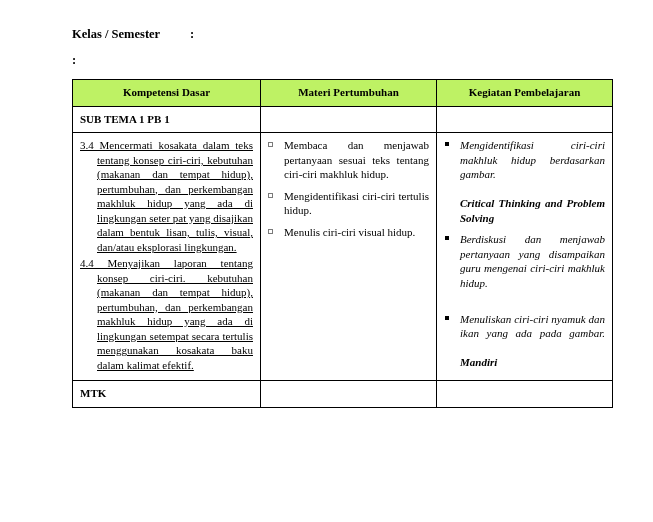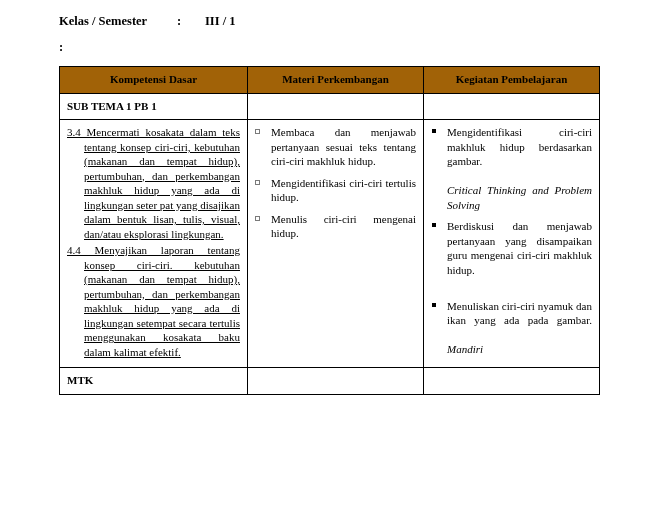--- a/index.html
+++ b/index.html
@@ -11,21 +11,21 @@
     width: 653px;
     height: 522px;
     font-family: "Liberation Serif", serif;
     color: #000000;
     overflow: hidden;
   }
   .page {
     position: relative;
     width: 653px;
     height: 522px;
-    padding: 4px;
+    padding: 17px;
     box-sizing: border-box;
   }
   .header-block {
     padding: 10px 0 0 55px;
   }
   .hdr-row {
     display: flex;
     align-items: baseline;
     font-weight: bold;
     font-size: 12.5px;
@@ -53,21 +53,21 @@
     border: 1px solid #000000;
     vertical-align: top;
     padding: 5px 7px 6px 7px;
     font-size: 11px;
     line-height: 1.32;
   }
   col.c1 { width: 188px; }
   col.c2 { width: 176px; }
   col.c3 { width: 176px; }
   thead th {
-    background: #a16207;
+    background: #bef264;
     font-weight: bold;
     font-size: 11.5px;
     padding-top: 14px;
     padding-bottom: 14px;
     vertical-align: middle;
   }
   td.section-title {
     font-weight: bold;
     font-size: 11.5px;
     padding-top: 6px;
@@ -109,78 +109,78 @@
   }
   ul.bullets.square li::before {
     content: "";
     position: absolute;
     left: 1px;
     top: 4px;
     width: 4px;
     height: 4px;
     background: #000000;
   }
-  .bi { font-style: italic; font-weight: normal; }
+  .bi { font-style: italic; font-weight: bold; }
   .spread { text-align: justify; text-decoration: underline; }
   .spread-force {
     text-align: justify;
+    font-style: italic;
   }
   .spread-force::after {
     content: "";
     display: inline-block;
     width: 100%;
   }
 </style>
 </head>
 <body>
 
 <div class="page">
 
   <div class="header-block">
     <div class="hdr-row">
       <div class="hdr-label">Kelas / Semester</div>
       <div class="hdr-colon">:</div>
-      <div class="hdr-value">III / 1</div>
     </div>
     <div class="hdr-row">
       <div class="hdr-colon">:</div>
     </div>
   </div>
 
   <table class="kd">
     <colgroup>
       <col class="c1">
       <col class="c2">
       <col class="c3">
     </colgroup>
     <thead>
       <tr>
         <th>Kompetensi Dasar</th>
-        <th>Materi Perkembangan</th>
+        <th>Materi Pertumbuhan</th>
         <th>Kegiatan Pembelajaran</th>
       </tr>
     </thead>
     <tbody>
       <tr>
         <td class="section-title">SUB TEMA 1 PB 1</td>
         <td></td>
         <td></td>
       </tr>
 
 
       <tr>
         <td>
           <div class="kd-item spread">3.4 Mencermati kosakata dalam teks tentang konsep ciri-ciri, kebutuhan (makanan dan tempat hidup), pertumbuhan, dan perkembangan makhluk hidup yang ada di lingkungan seter pat yang disajikan dalam bentuk lisan, tulis, visual, dan/atau eksplorasi lingkungan.</div>
           <div class="kd-item spread">4.4 Menyajikan laporan tentang konsep ciri-ciri. kebutuhan (makanan dan tempat hidup), pertumbuhan, dan perkembangan makhluk hidup yang ada di lingkungan setempat secara tertulis menggunakan kosakata baku dalam kalimat efektif.</div>
         </td>
         <td>
           <ul class="bullets hollow">
             <li>Membaca dan menjawab pertanyaan sesuai teks tentang ciri-ciri makhluk hidup.</li>
             <li>Mengidentifikasi ciri-ciri tertulis hidup.</li>
-            <li>Menulis ciri-ciri mengenai hidup.</li>
+            <li>Menulis ciri-ciri visual hidup.</li>
           </ul>
         </td>
         <td>
           <ul class="bullets square">
             <li><span class="spread-force" style="display:block">Mengidentifikasi ciri-ciri makhluk hidup berdasarkan gambar. </span><span class="bi">Critical Thinking and Problem Solving</span></li>
             <li>
                 <span class="spread-force" style="display:block">Berdiskusi dan menjawab pertanyaan yang disampaikan guru mengenai ciri-ciri makhluk hidup.</span>
               </li>
             <li><span class="spread-force" style="display:block">Menuliskan ciri-ciri nyamuk dan ikan yang ada pada gambar. </span><span class="bi">Mandiri</span></li>
           </ul>

